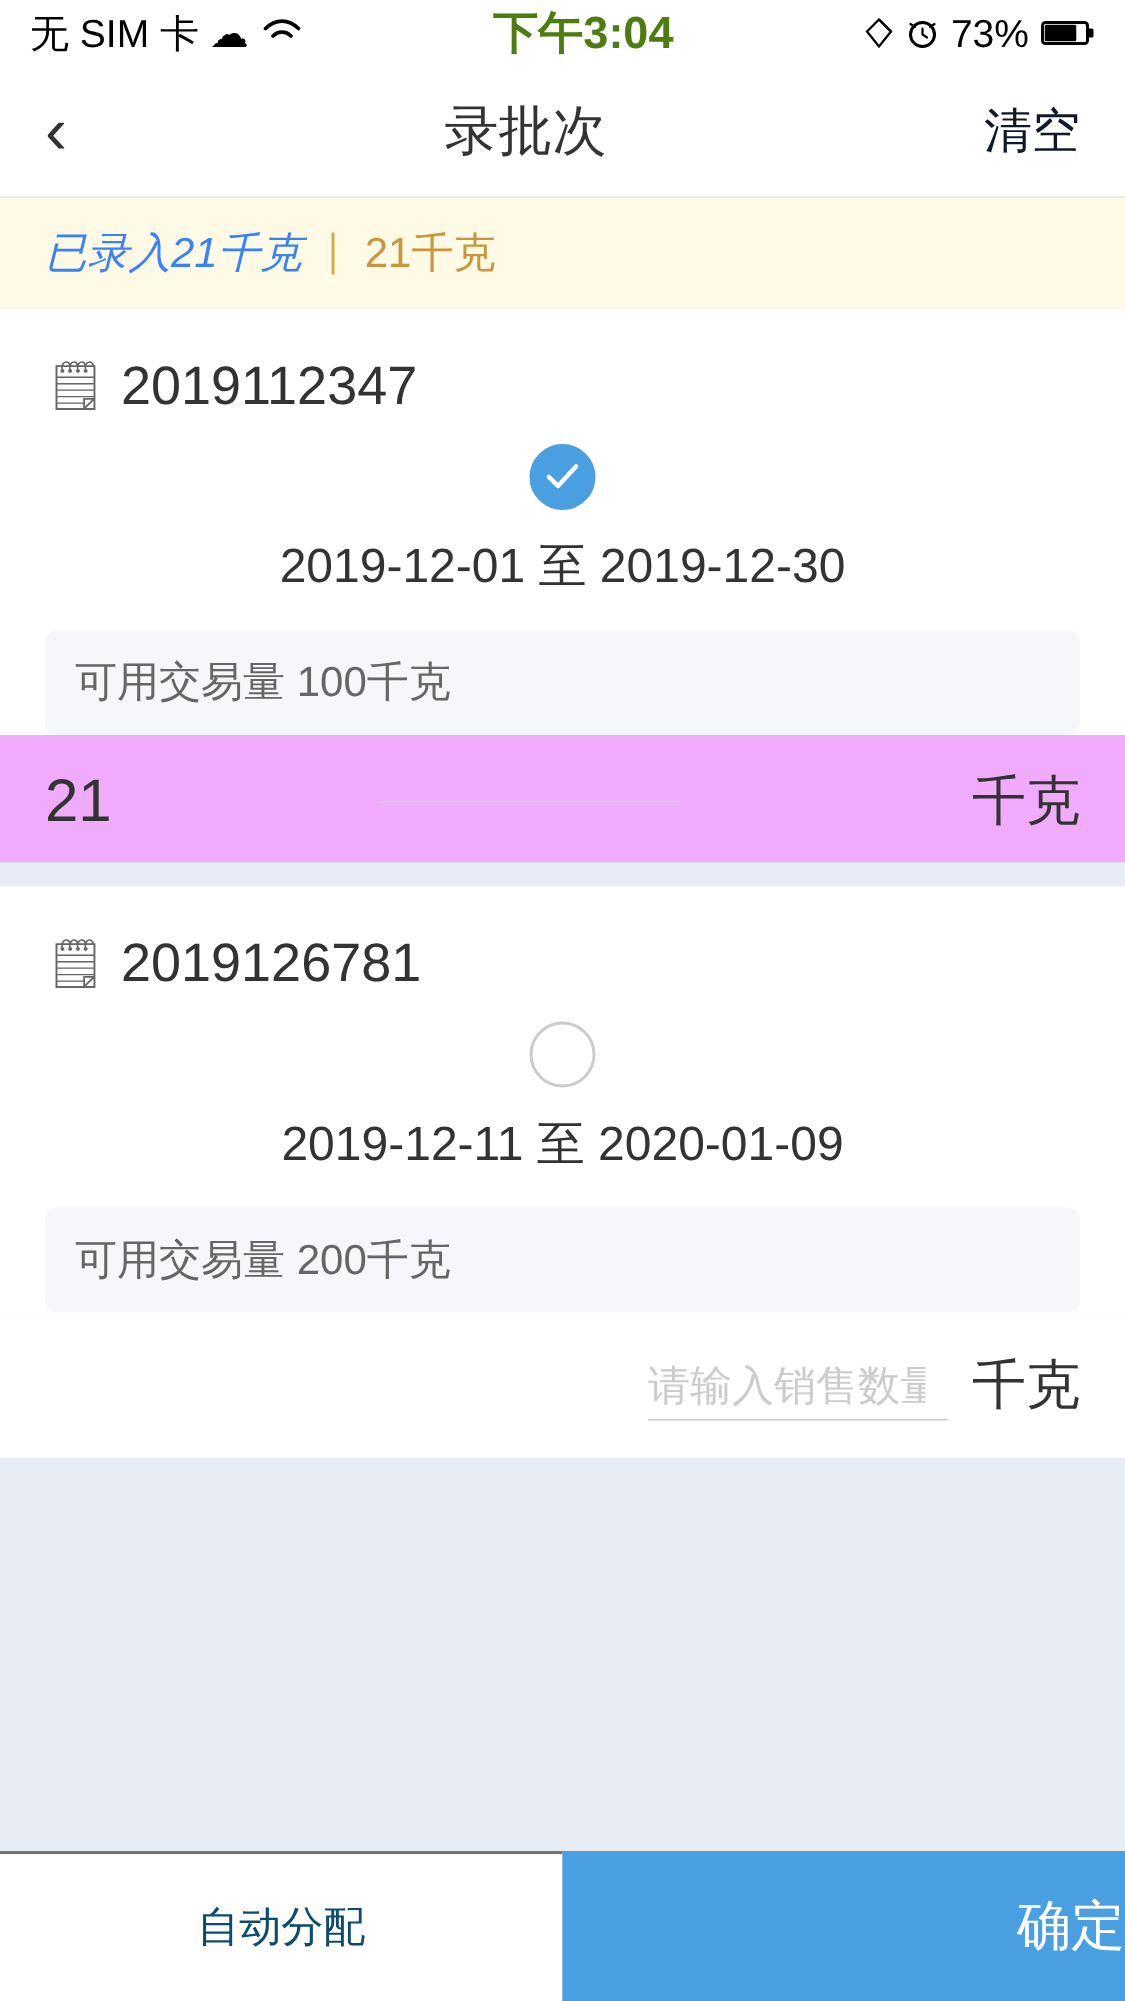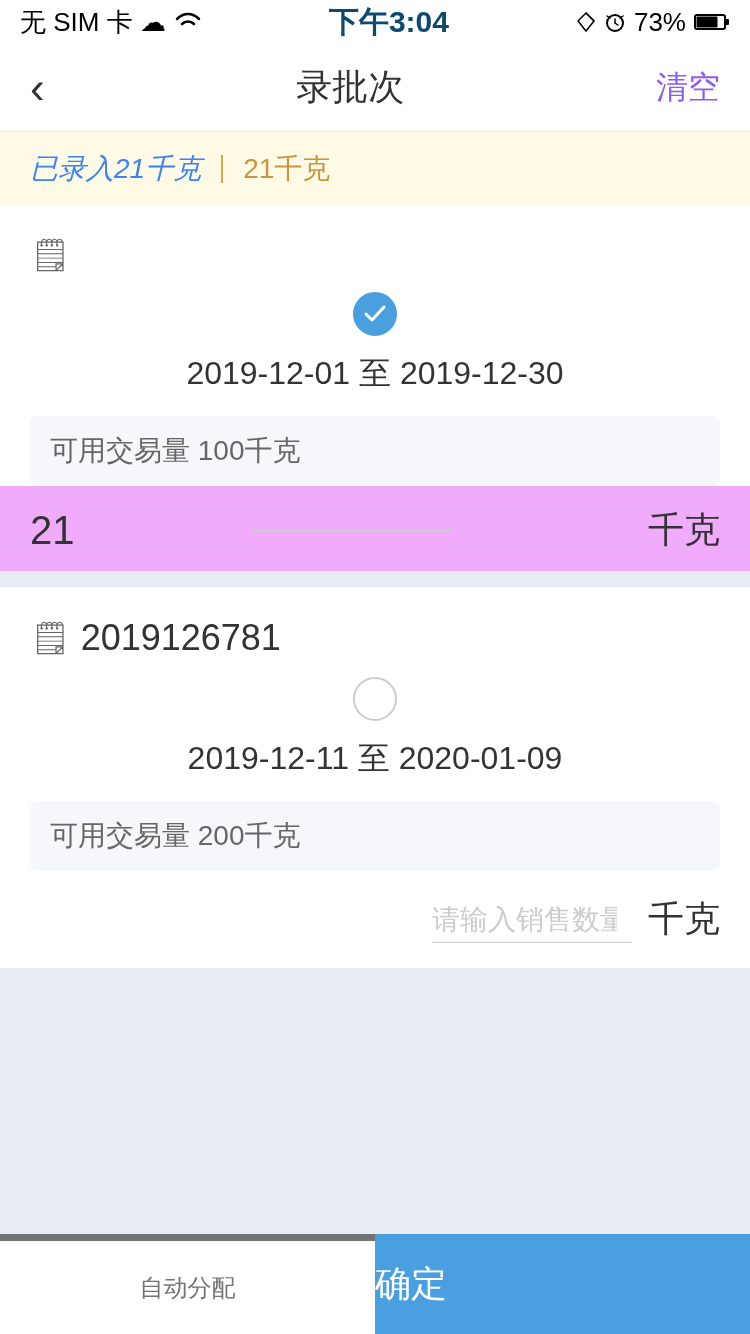--- a/index.html
+++ b/index.html
@@ -27,21 +27,21 @@
     .status-left {
       display: flex;
       align-items: center;
       gap: 8px;
       font-size: 26px;
       color: #000;
     }
     .status-center {
       font-size: 30px;
       font-weight: 600;
-      color: #0c4a6e;
+      color: #4d7c0f;
     }
     .status-right {
       display: flex;
       align-items: center;
       gap: 8px;
       font-size: 26px;
       color: #000;
     }
 
     
@@ -62,21 +62,21 @@
       font-weight: 300;
       line-height: 1;
     }
     .nav-title {
       font-size: 36px;
       font-weight: 500;
       color: #333;
     }
     .nav-action {
       font-size: 32px;
-      color: #8b5cf6;
+      color: #0f172a;
       cursor: pointer;
     }
 
     
     .info-banner {
       background: #fefae6;
       padding: 18px 30px;
       display: flex;
       align-items: center;
       gap: 20px;
@@ -237,32 +237,32 @@
       bottom: 0;
       left: 0;
     }
     .btn-auto {
       flex: 1;
       height: 100%;
       background: #fff;
       display: flex;
       align-items: center;
       justify-content: center;
-      font-size: 24px;
-      color: #737373;
-      border-top: 7px solid #737373;
+      font-size: 28px;
+      color: #0c4a6e;
+      border-top: 2px solid #737373;
       cursor: pointer;
     }
     .btn-confirm {
       flex: 1;
       height: 100%;
       background: #4a9fe0;
       display: flex;
       align-items: center;
-      justify-content: flex-start;
+      justify-content: flex-end;
       font-size: 36px;
       color: #fff;
       cursor: pointer;
     }
 
     .page-content {
       padding-bottom: 100px;
     }
 
     
@@ -320,20 +320,21 @@
 
   <div class="info-banner">
     <span class="info-label">已录入21千克</span>
     <div class="info-divider"></div>
     <span class="info-value">21千克</span>
   </div>
 
   <div class="batch-card">
     <div class="batch-header">
       <span class="batch-icon">🗒</span>
+      <span class="batch-id">2019112347</span>
     </div>
     <div class="batch-date-row">
       <div class="radio-circle checked">
         <svg width="22" height="18" viewBox="0 0 22 18">
           <path d="M2 9l6 6L20 2" stroke="#fff" stroke-width="3" fill="none" stroke-linecap="round" stroke-linejoin="round"></path>
         </svg>
       </div>
       <span class="batch-date">2019-12-01 至 2019-12-30</span>
     </div>
     <div class="available-box">可用交易量 100千克</div>

